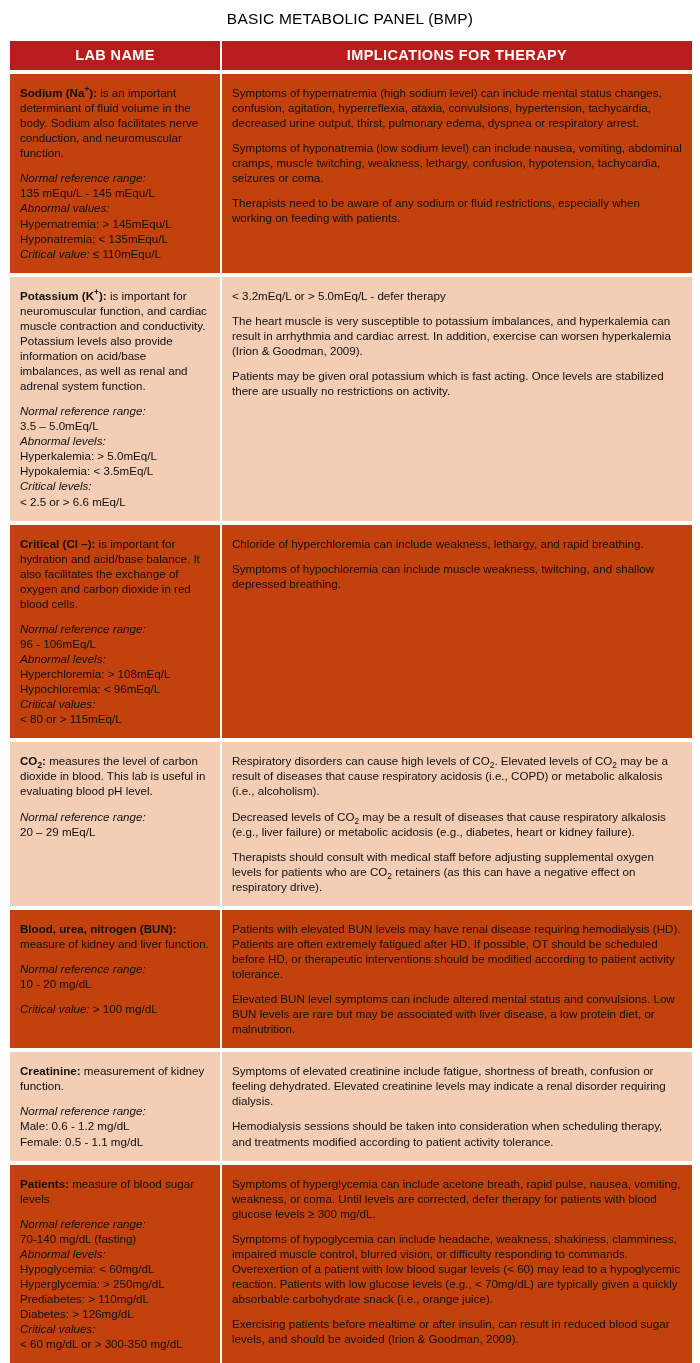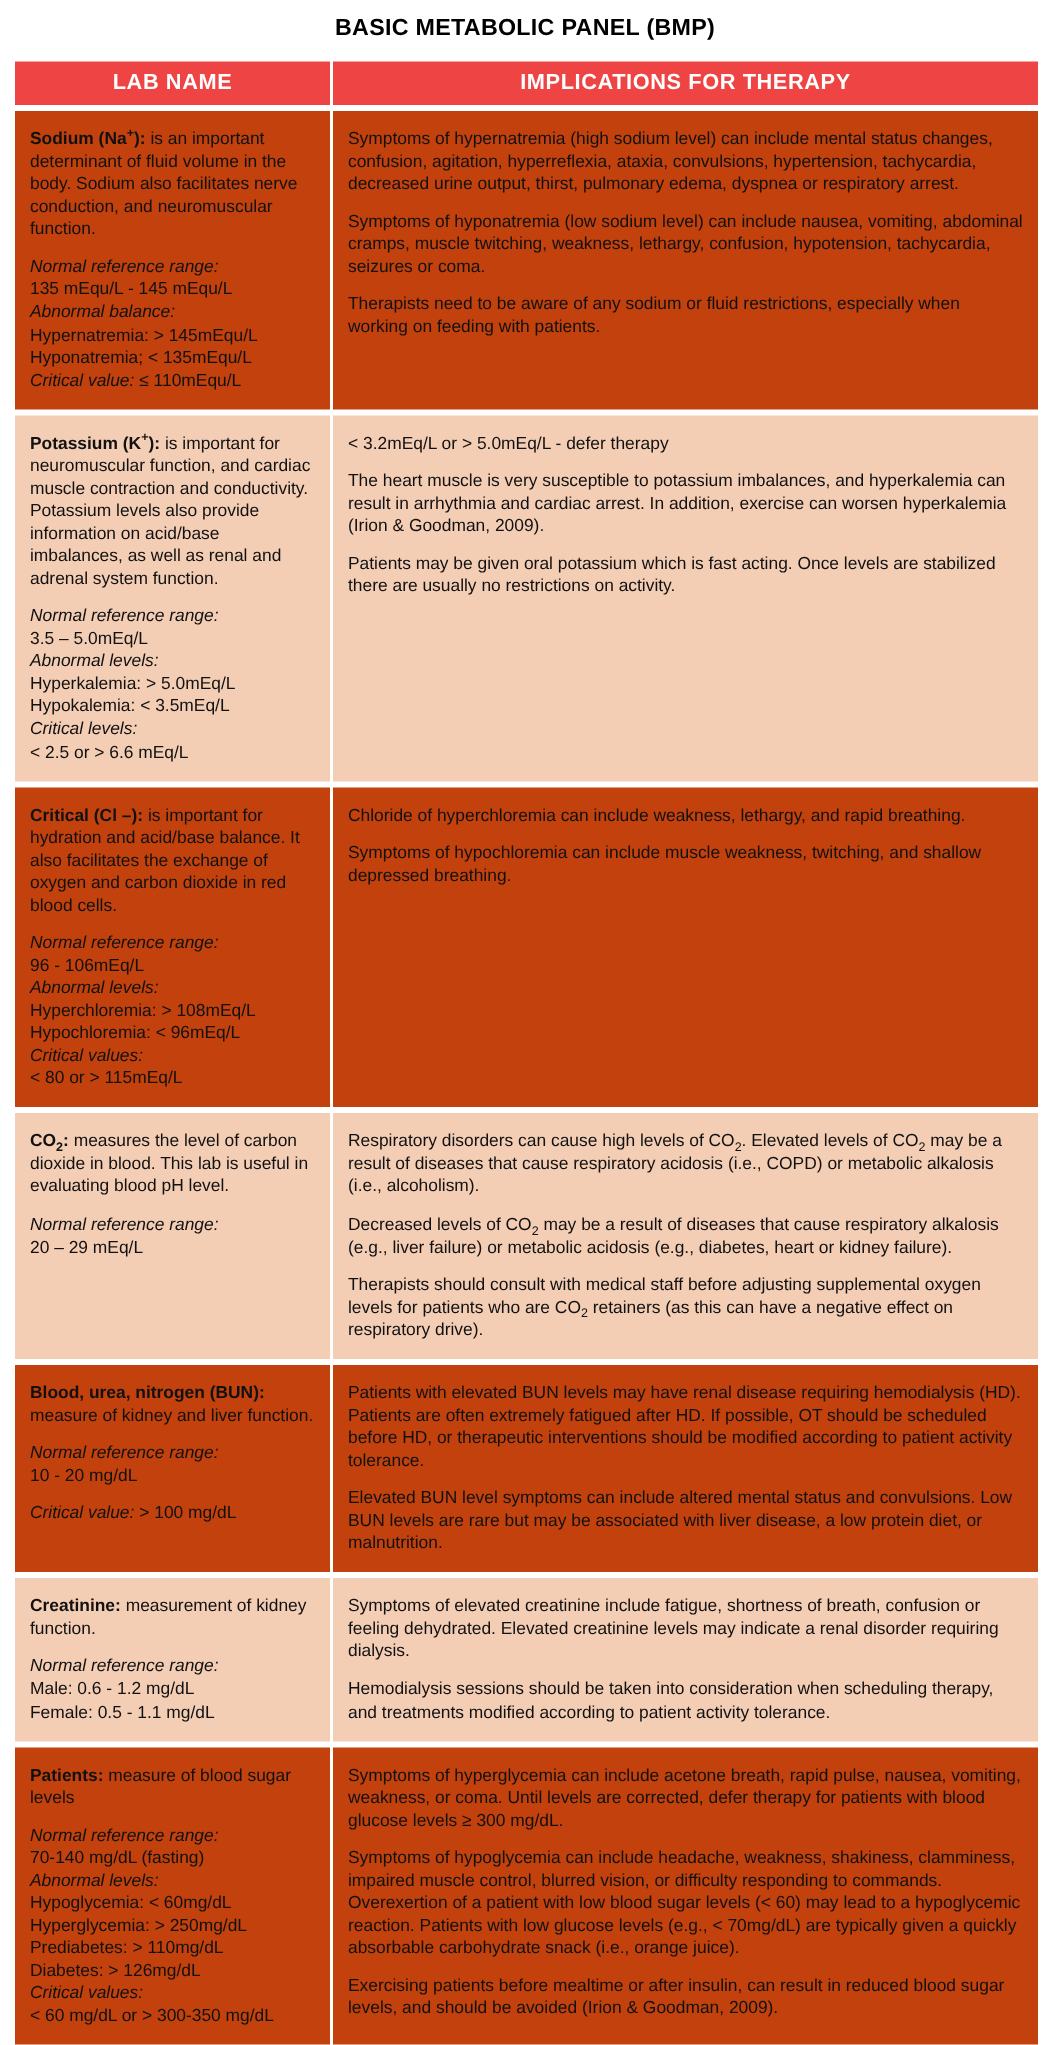--- a/index.html
+++ b/index.html
@@ -15,33 +15,33 @@
   }
   .page {
     width: 700px;
     box-sizing: border-box;
     padding: 0 8px 8px 8px;
     background: #ffffff;
   }
   .title {
     text-align: center;
     font-size: 15.5px;
-    font-weight: bold;
+    font-weight: normal;
     letter-spacing: 0.2px;
     padding: 10px 0 9px 0;
     color: #000000;
   }
   table.bmp {
     width: 684px;
     border-collapse: separate;
     border-spacing: 2px 4px;
     table-layout: fixed;
   }
   thead th {
-    background: #ef4444;
+    background: #b91c1c;
     color: #ffffff;
     font-size: 14.5px;
     font-weight: bold;
     letter-spacing: 0.4px;
     text-align: center;
     padding: 6px 4px 7px 4px;
     vertical-align: middle;
   }
   col.c-lab { width: 210px; }
   col.c-imp { width: 470px; }
@@ -85,21 +85,21 @@
         <th>IMPLICATIONS FOR THERAPY</th>
       </tr>
     </thead>
     <tbody id="tbody">
         <tr class="shade-a">
           <td class="lab">
             <p class="para"><b class="lab-term">Sodium (Na<sup>+</sup>):</b><span> is an important determinant of fluid volume in the body. Sodium also facilitates nerve conduction, and neuromuscular function.</span></p>
             <p class="para lab-lines">
               <span class="lab-line"><i class="it">Normal reference range:</i></span>
               <span class="lab-line"><span>135 mEqu/L - 145 mEqu/L</span></span>
-              <span class="lab-line"><i class="it">Abnormal balance:</i></span>
+              <span class="lab-line"><i class="it">Abnormal values:</i></span>
               <span class="lab-line"><span>Hypernatremia: &gt; 145mEqu/L</span></span>
               <span class="lab-line"><span>Hyponatremia; &lt; 135mEqu/L</span></span>
               <span class="lab-line"><i class="it">Critical value:</i><span> ≤ 110mEqu/L</span></span>
             </p>
           </td>
           <td class="imp">
             <p class="para">Symptoms of hypernatremia (high sodium level) can include mental status changes, confusion, agitation, hyperreflexia, ataxia, convulsions, hypertension, tachycardia, decreased urine output, thirst, pulmonary edema, dyspnea or respiratory arrest.</p>
             <p class="para">Symptoms of hyponatremia (low sodium level) can include nausea, vomiting, abdominal cramps, muscle twitching, weakness, lethargy, confusion, hypotension, tachycardia, seizures or coma.</p>
             <p class="para">Therapists need to be aware of any sodium or fluid restrictions, especially when working on feeding with patients.</p>
           </td>

